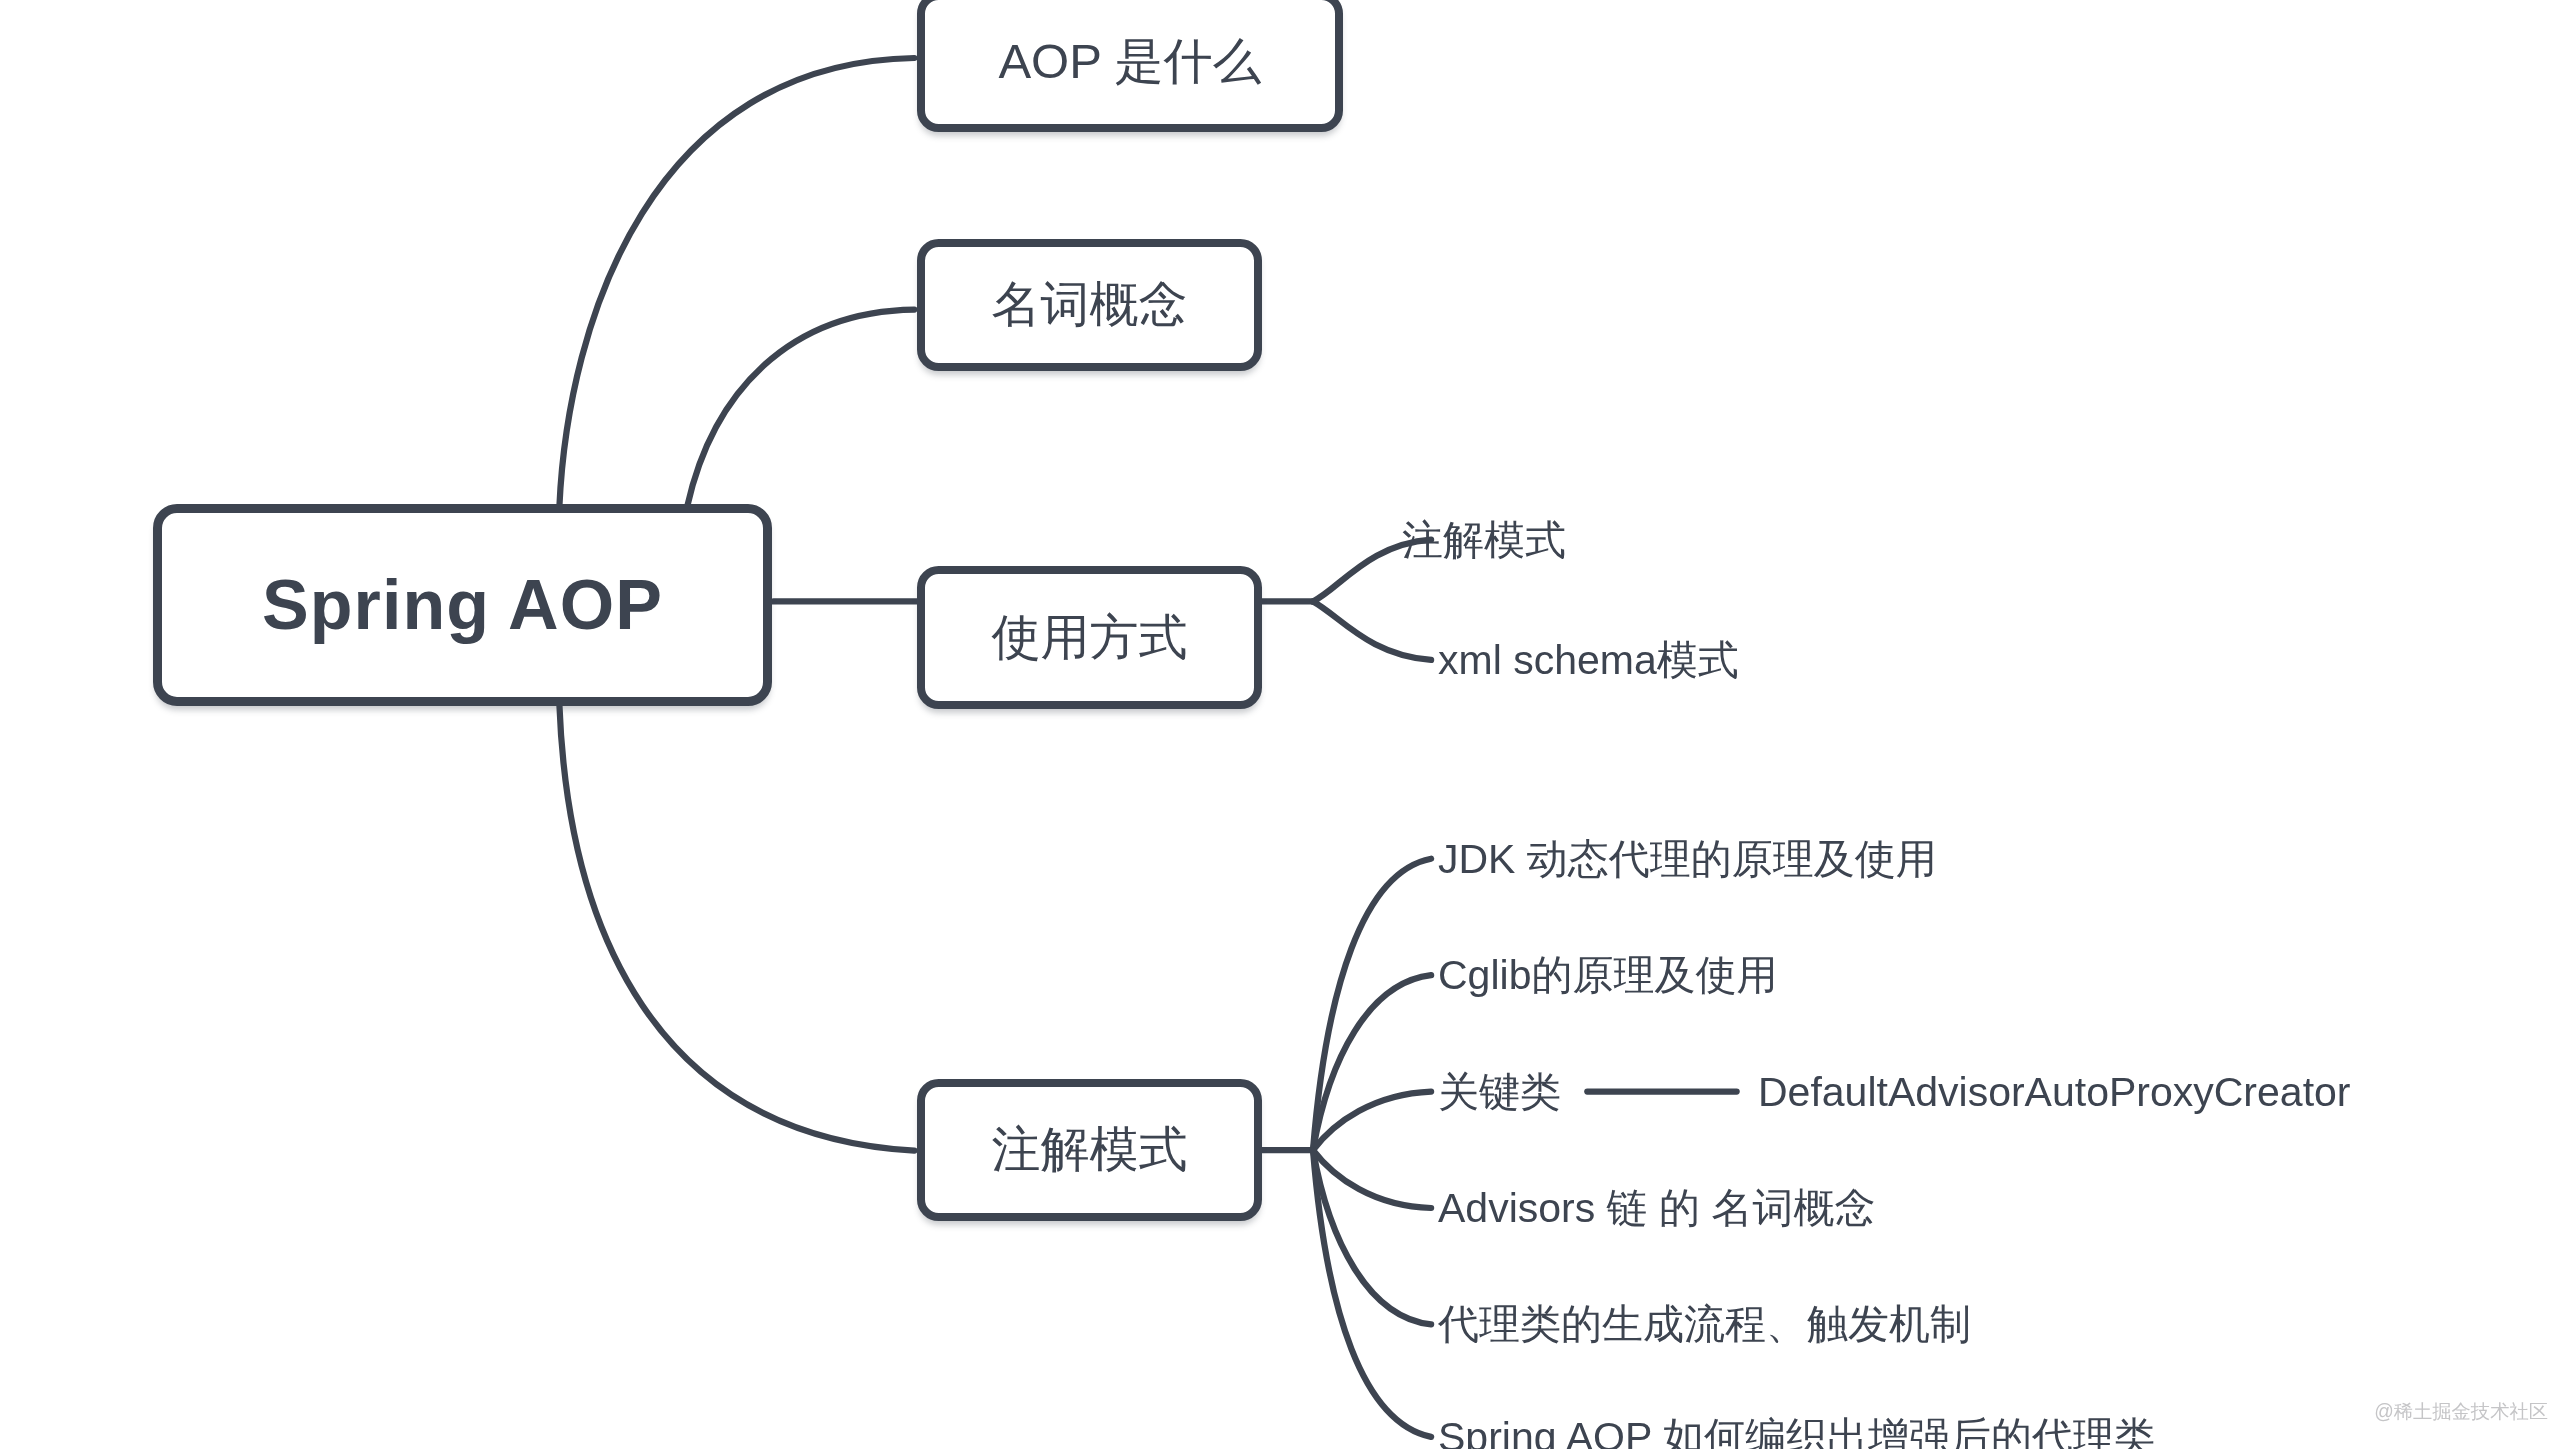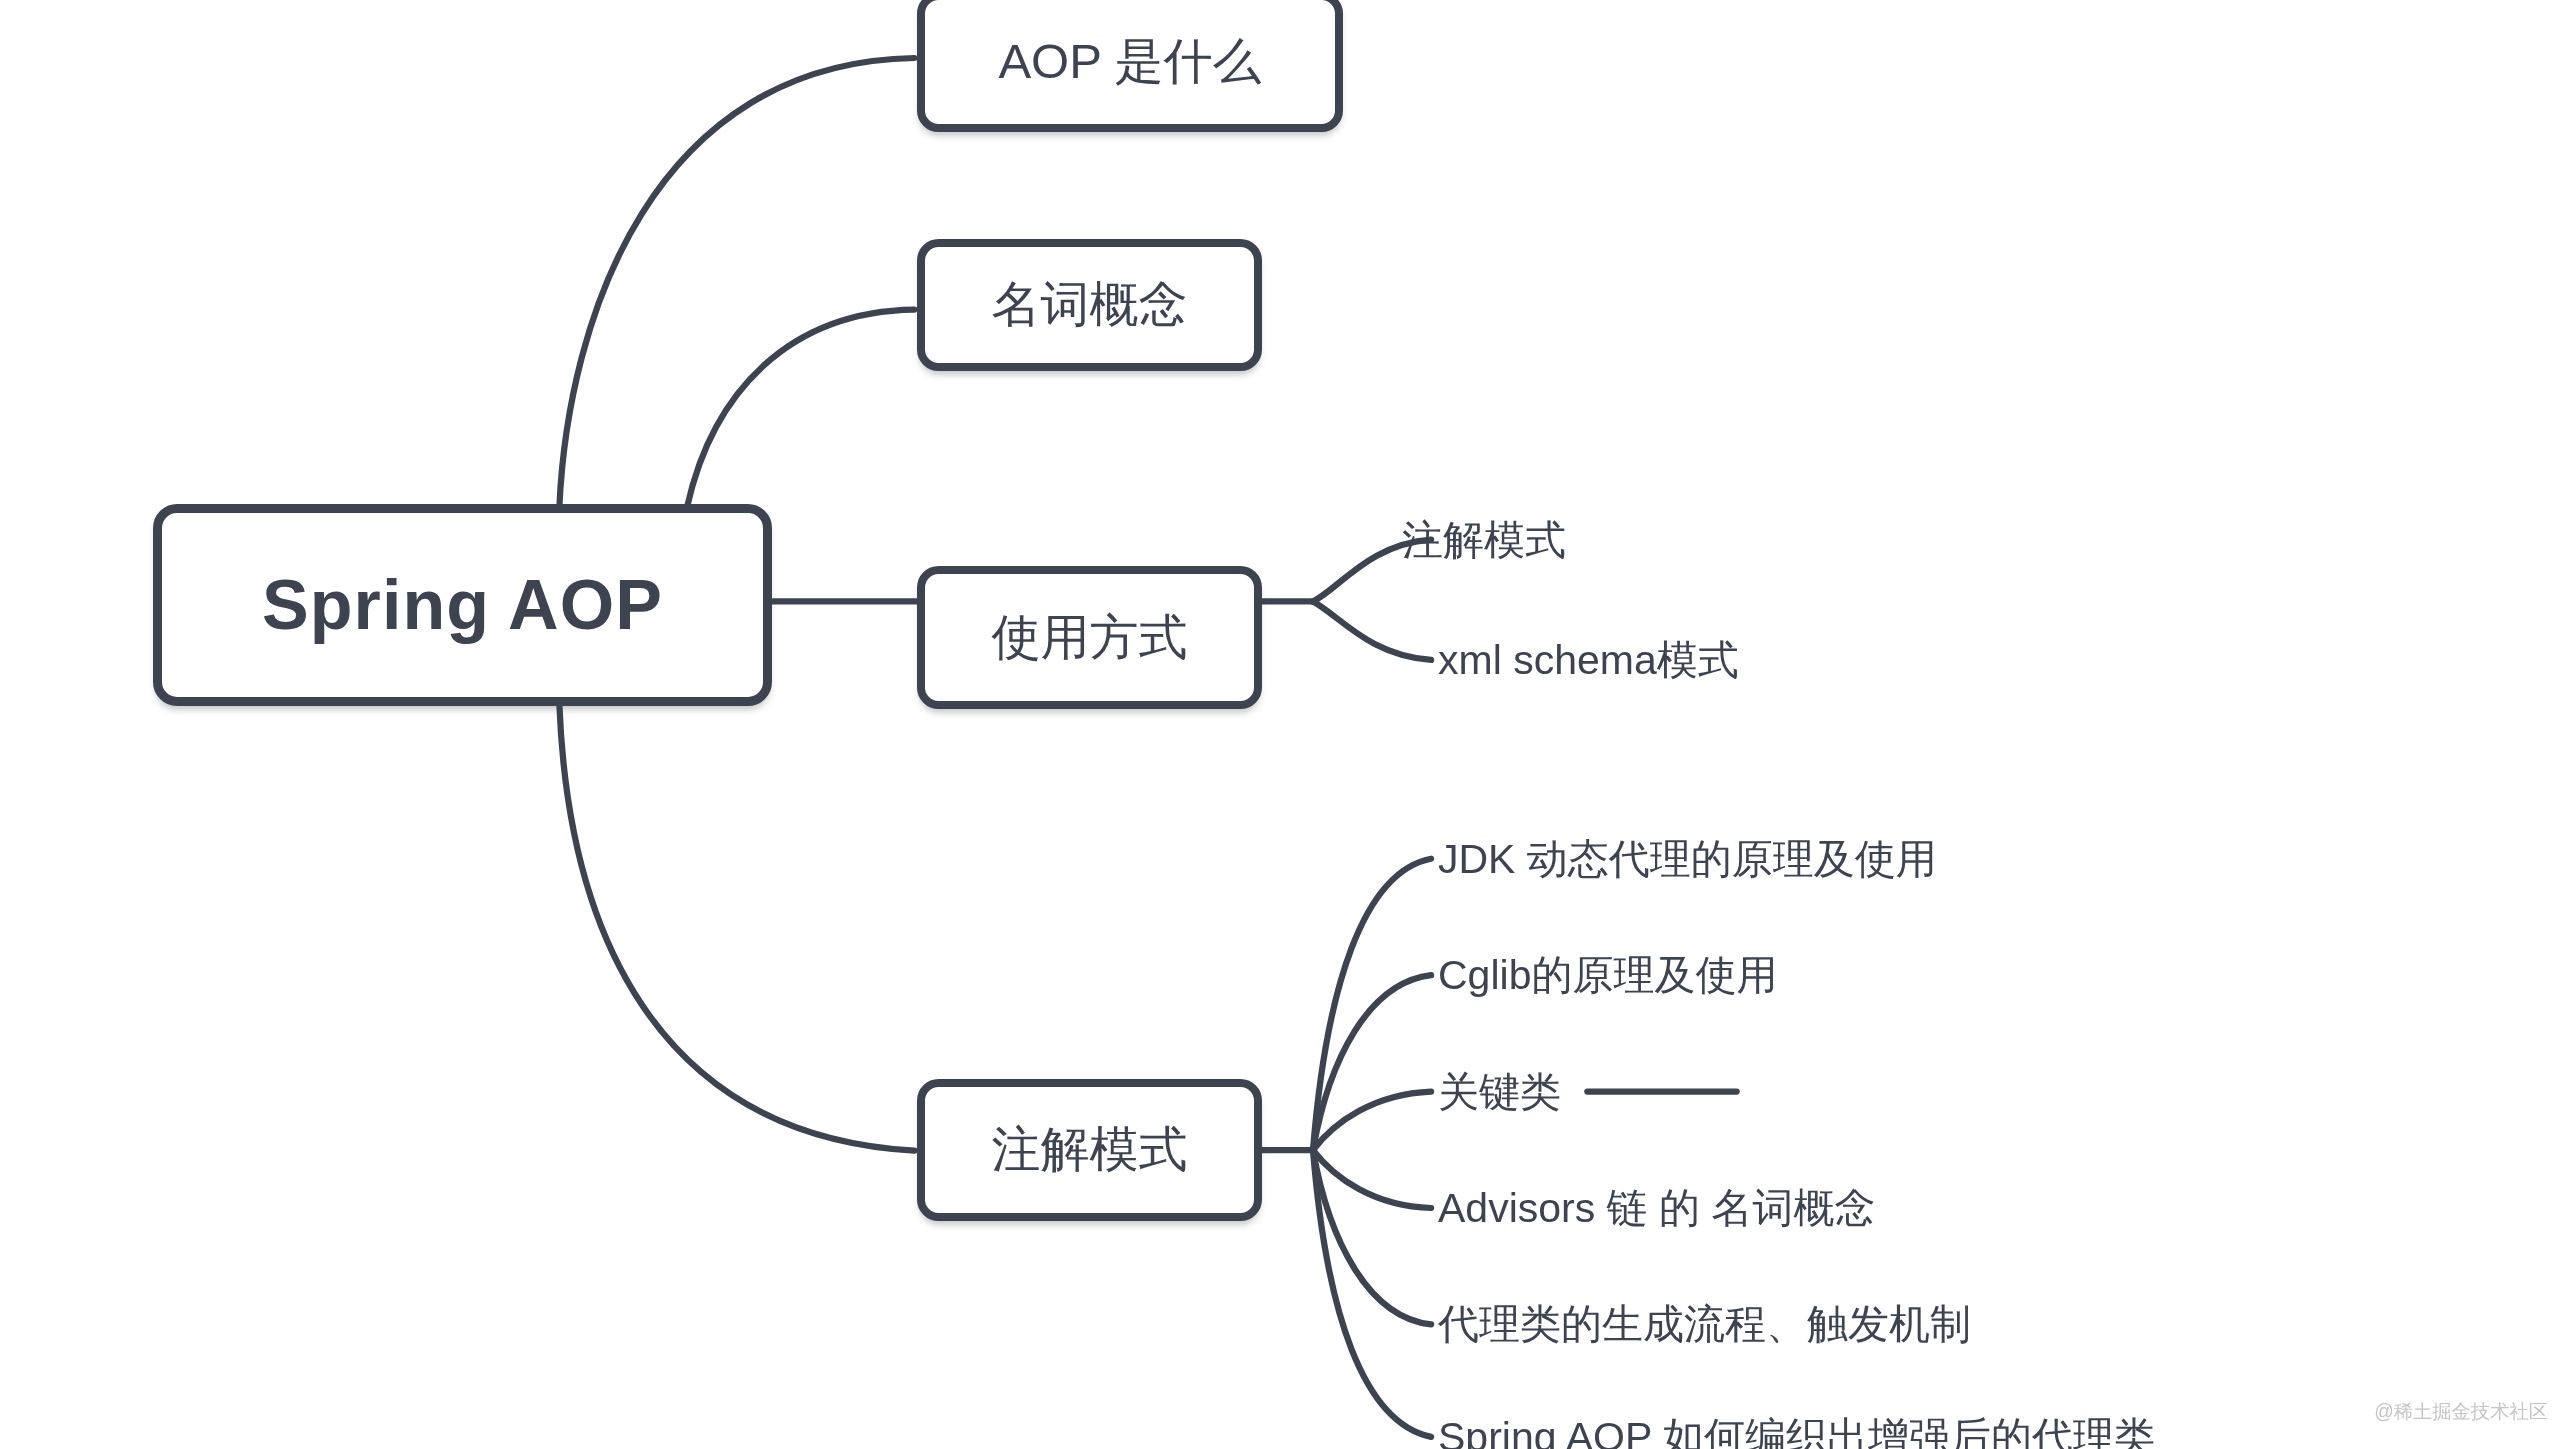--- a/index.html
+++ b/index.html
@@ -111,20 +111,21 @@
   <div class="leaf" style="left:1402px; top:540px;">注解模式</div>
 
   <div class="leaf" style="left:1438px; top:660px;">xml schema模式</div>
 
   <div class="leaf" style="left:1438px; top:859px;">JDK 动态代理的原理及使用</div>
 
   <div class="leaf" style="left:1438px; top:975px;">Cglib的原理及使用</div>
 
   <div class="leaf" style="left:1438px; top:1092px;">关键类</div>
 
+  <div class="leaf" style="left:1758px; top:1092px;">DefaultAdvisorAutoProxyCreator</div>
 
   <div class="leaf" style="left:1438px; top:1208px;">Advisors 链 的 名词概念</div>
 
   <div class="leaf" style="left:1438px; top:1324px;">代理类的生成流程、触发机制</div>
 
   <div class="leaf" style="left:1438px; top:1437px;">Spring AOP 如何编织出增强后的代理类</div>
 
   <div class="watermark" style="right:28px; top:1398px;">@稀土掘金技术社区</div>
 
 </div>

